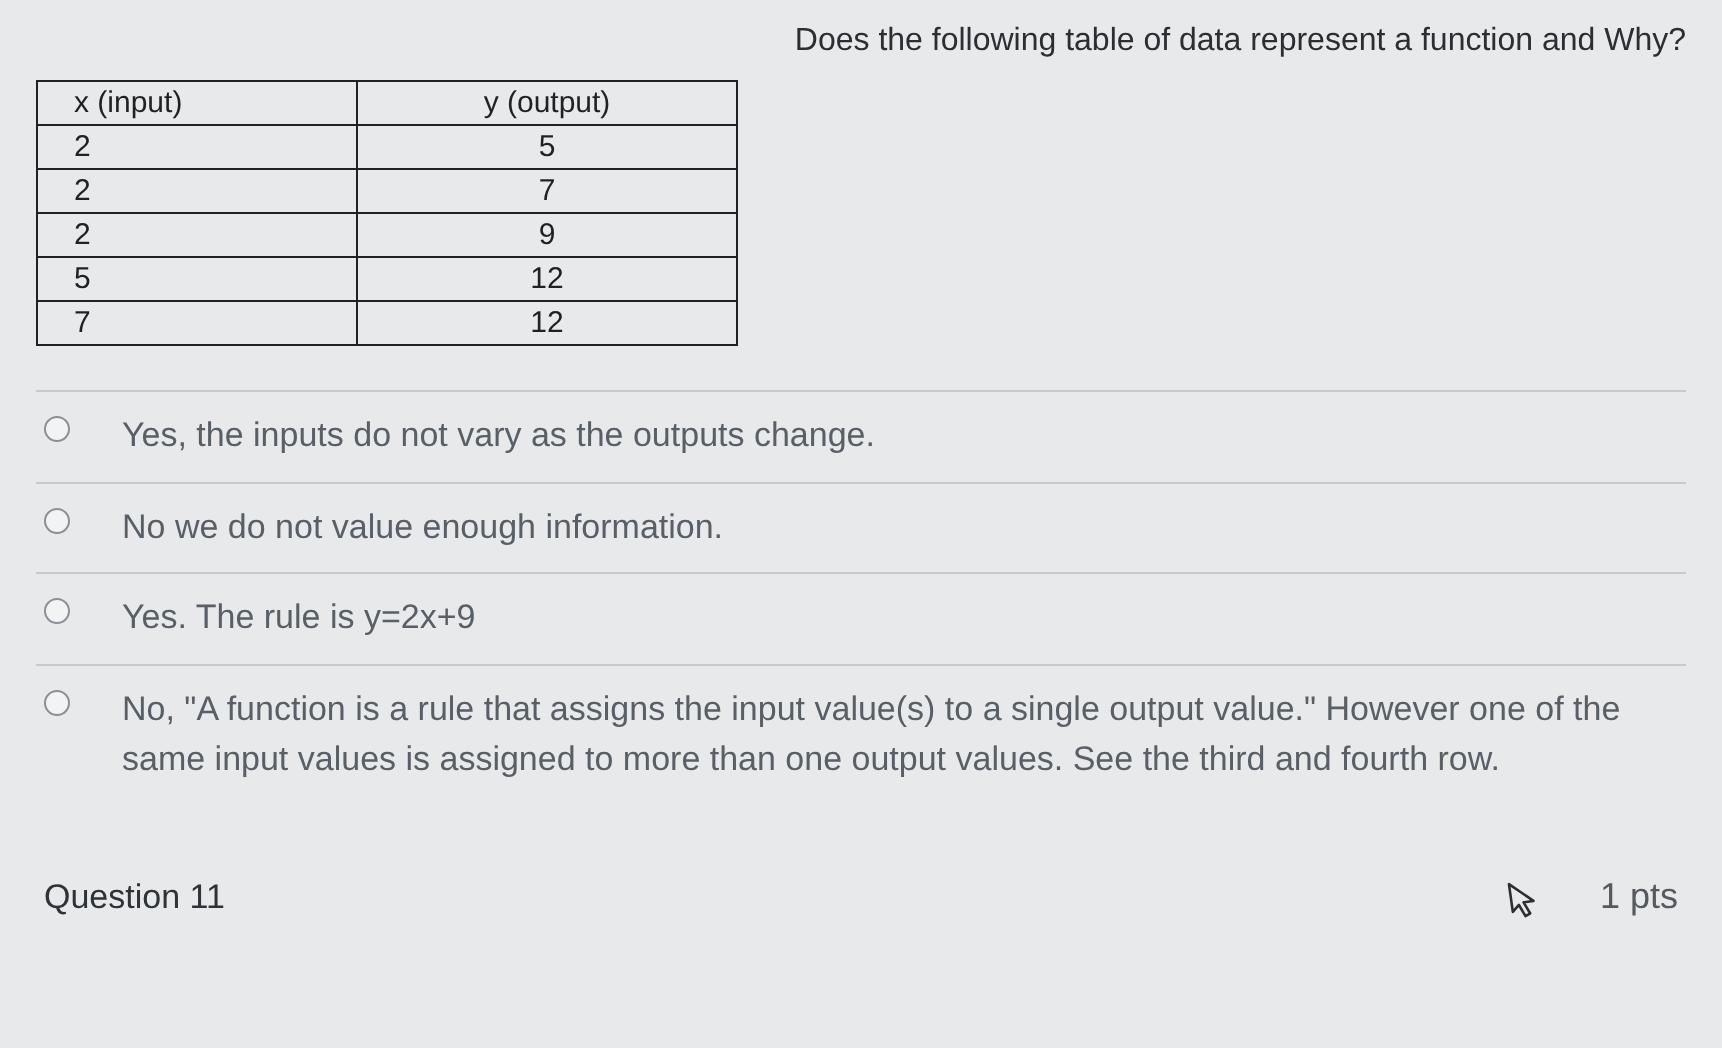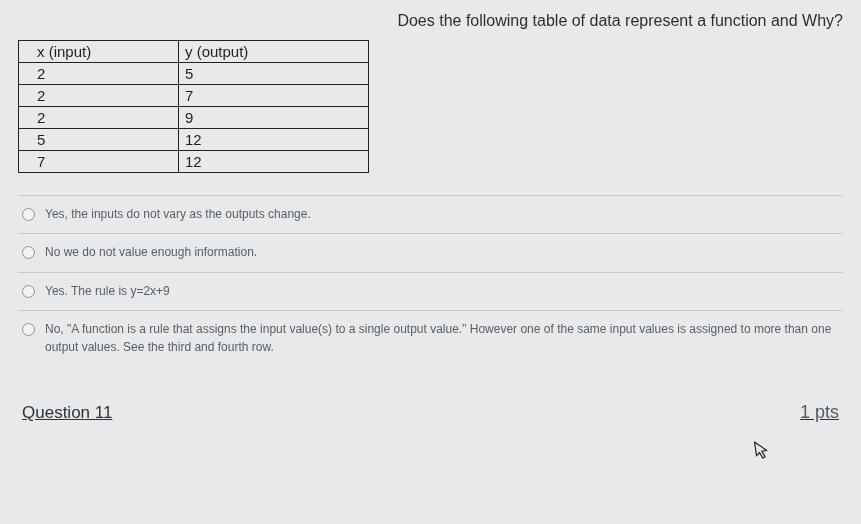--- a/index.html
+++ b/index.html
@@ -24,49 +24,48 @@
     margin: 2px 0 22px 0;
   }
   table.data td {
     border: 1px solid #1f2224;
     padding: 2px 6px;
     font-size: 15px;
     color: #1f2224;
     background: #e8e9ea;
   }
   table.data td.colA { min-width: 160px; padding-left: 18px; }
-  table.data td.colB { min-width: 190px; }
+  table.data td.colB { min-width: 190px; text-align: center; }
 
   .option {
     border-top: 1px solid #c7c9cb;
     padding: 10px 8px 10px 4px;
     display: flex;
     align-items: flex-start;
-    gap: 10px;
-    font-size: 12px;
+    gap: 26px;
+    font-size: 17px;
     color: #585f66;
   }
   .option:last-of-type { border-bottom: 1px solid #c7c9cb; }
   .option .radio {
     width: 13px; height: 13px;
     border: 1.5px solid #8a9097;
     border-radius: 50%;
     margin-top: 2px;
     flex: 0 0 auto;
     background: #f2f3f4;
   }
   .option .text { flex: 1; line-height: 1.45; }
 
   .footer-row {
     margin-top: 36px;
     display: flex;
     justify-content: space-between;
     align-items: flex-end;
     padding: 0 4px;
-    text-decoration: underline;
   }
   .qnum {
     font-size: 17px;
     color: #2d3338;
     font-weight: 400;
   }
   .pts {
     font-size: 18px;
     color: #545a60;
   }

